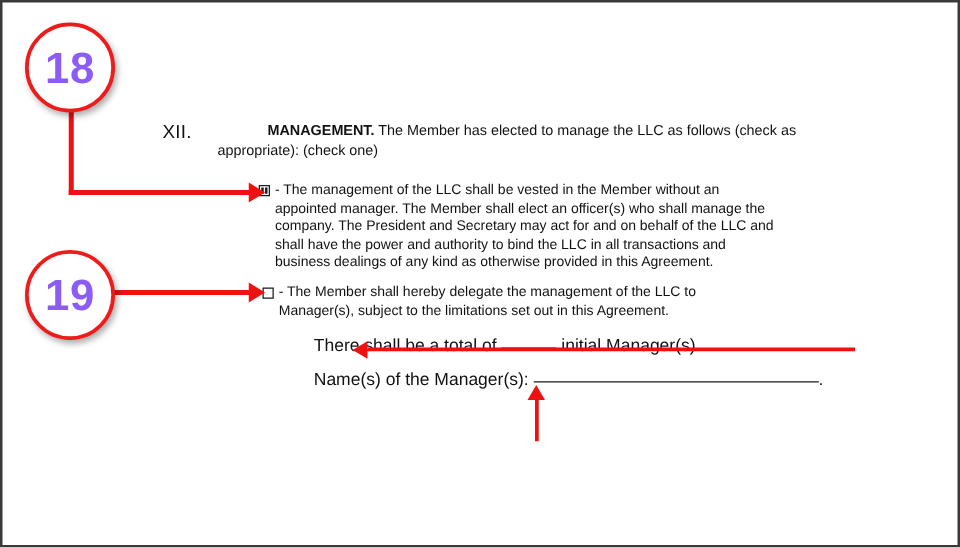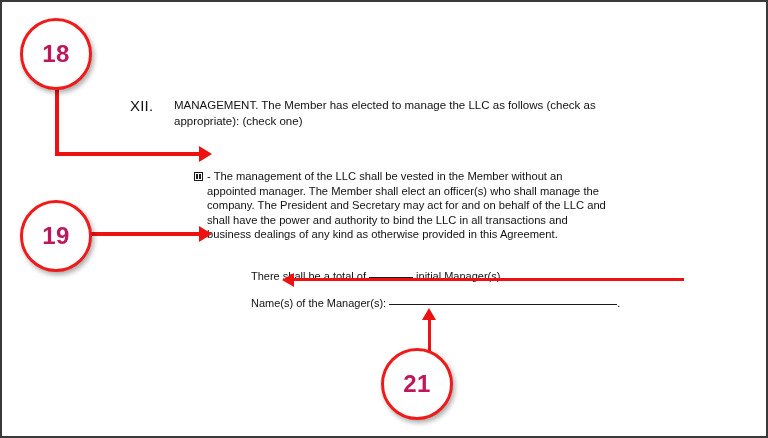--- a/index.html
+++ b/index.html
@@ -42,31 +42,32 @@
     font-size: 15px;
     line-height: 15.5px;
     letter-spacing: 0.2px;
   }
   .clause-body {
     flex: 1;
     font-size: 11.5px;
     line-height: 15.5px;
   }
   .clause-body b {
-    font-weight: normal;
+    font-weight: bold;
+    margin-left: 40px;
   }
 
   .option {
     position: absolute;
     display: flex;
     align-items: flex-start;
     font-size: 11.2px;
     line-height: 14.6px;
   }
-  .option.opt-1 { left: 192px; top: 143px; width: 420px; margin-top: 24px; }
+  .option.opt-1 { left: 205px; top: 143px; width: 420px; }
   .option.opt-2 { left: 208px; top: 225px; width: 390px; }
 
   .cbox {
     flex: 0 0 auto;
     width: 9px;
     height: 9px;
     border: 1px solid #1a1a1a;
     background: #ffffff;
     margin-top: 3px;
     margin-right: 0px;
@@ -89,21 +90,21 @@
     top: 0px;
     width: 1.3px;
     height: 7px;
     background: #ffffff;
     z-index: 2;
   }
   .opt-text { padding-left: 4px; }
 
   .fill-line {
     position: absolute;
-    font-size: 11px;
+    font-size: 14px;
     line-height: 14.6px;
     white-space: nowrap;
   }
   .fill-line.l-1 { left: 249px; top: 267px; }
   .fill-line.l-2 { left: 249px; top: 294px; }
 
   .blank {
     display: inline-block;
     border-bottom: 1px solid #1a1a1a;
     vertical-align: baseline;
@@ -122,23 +123,23 @@
     border: 3.5px solid #ef1b1b;
     background: #ffffff;
     box-shadow: 2px 3px 5px rgba(0,0,0,0.33);
     display: flex;
     align-items: center;
     justify-content: center;
     box-sizing: border-box;
     z-index: 6;
   }
   .callout span {
-    color: #be185d;
+    color: #8b5cf6;
     font-weight: bold;
-    font-size: 24px;
+    font-size: 35px;
     letter-spacing: 0.5px;
     line-height: 1;
   }
 
   .c18 { left: 18px;  top: 16px;  }
   .c19 { left: 18px;  top: 198px; align-items: center; }
   .c20 { left: 679px; top: 248px; }
   .c21 { left: 379px; top: 346px; }
 
   
@@ -193,20 +194,24 @@
     <div class="clause-row">
       <div class="clause-num">XII.</div>
       <div class="clause-body"><b>MANAGEMENT.</b><span> The Member has elected to manage the LLC as follows (check as appropriate): (check one)</span></div>
     </div>
 
     <div class="option opt-1">
       <span class="cbox checked"></span>
       <span class="opt-text"><span>- </span><span>The management of the LLC shall be vested in the Member without an appointed manager. The Member shall elect an officer(s) who shall manage the company. The President and Secretary may act for and on behalf of the LLC and shall have the power and authority to bind the LLC in all transactions and business dealings of any kind as otherwise provided in this Agreement.</span></span>
     </div>
 
+    <div class="option opt-2">
+      <span class="cbox"></span>
+      <span class="opt-text"><span>- </span><span>The Member shall hereby delegate the management of the LLC to Manager(s), subject to the limitations set out in this Agreement.</span></span>
+    </div>
 
     <div class="fill-line l-1">
       <span>There shall be a total of </span><span class="blank short"></span><span> initial Manager(s).</span>
     </div>
 
     <div class="fill-line l-2">
       <span>Name(s) of the Manager(s): </span><span class="blank long"></span><span>.</span>
     </div>
   </div>
 
@@ -222,17 +227,14 @@
 
   <div class="conn conn-21-v"></div>
   <div class="arrow arrow-up a21"></div>
 
   <div class="callout c18">
     <span>18</span>
   </div>
   <div class="callout c19">
     <span>19</span>
   </div>
-  <div class="callout c21">
-    <span>21</span>
-  </div>
 
 </div>
 
 </body></html>

